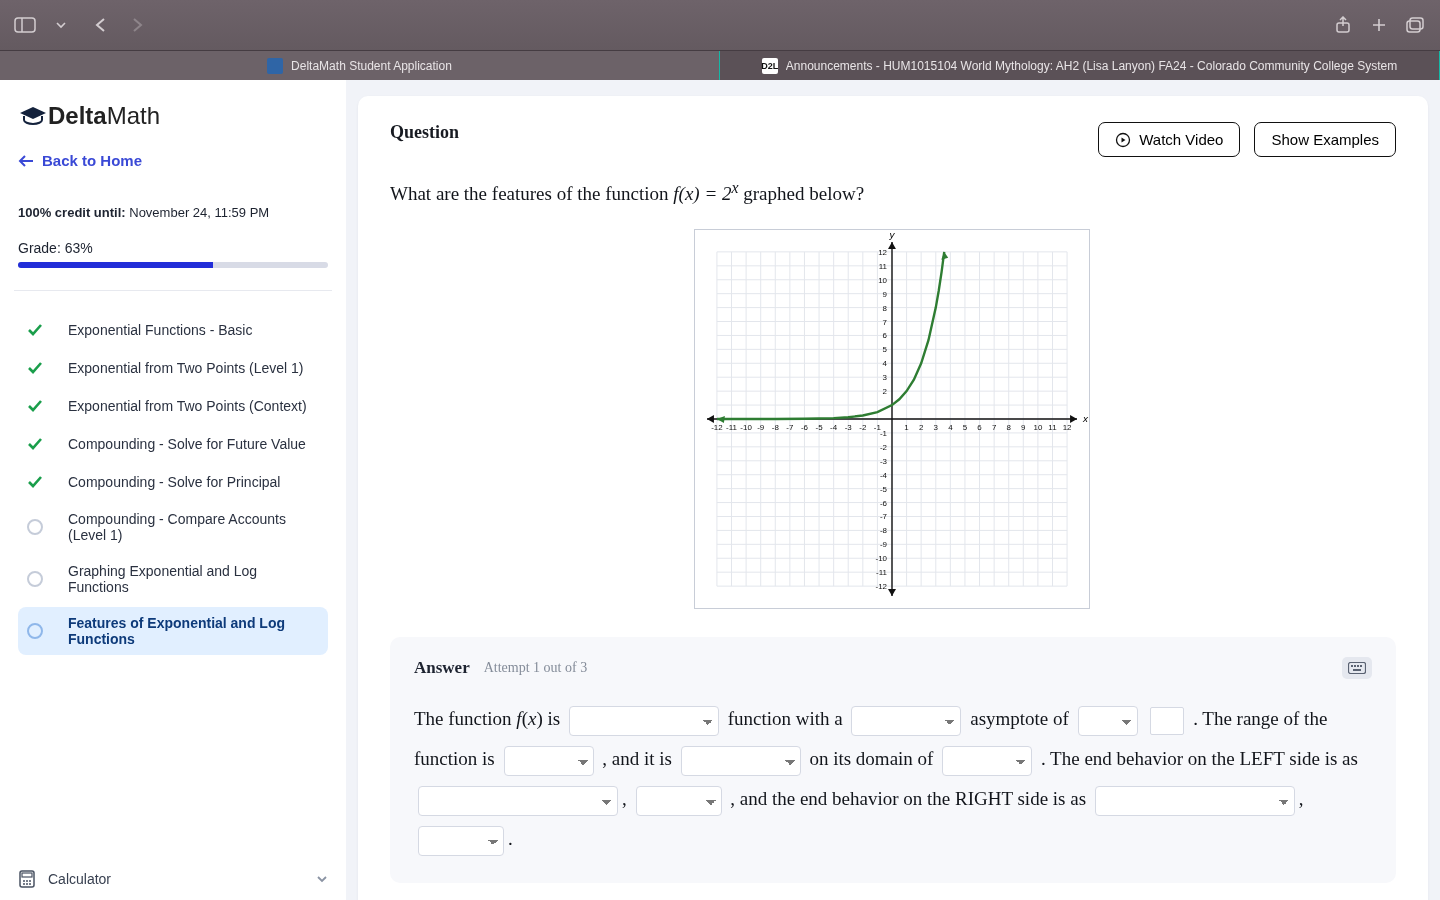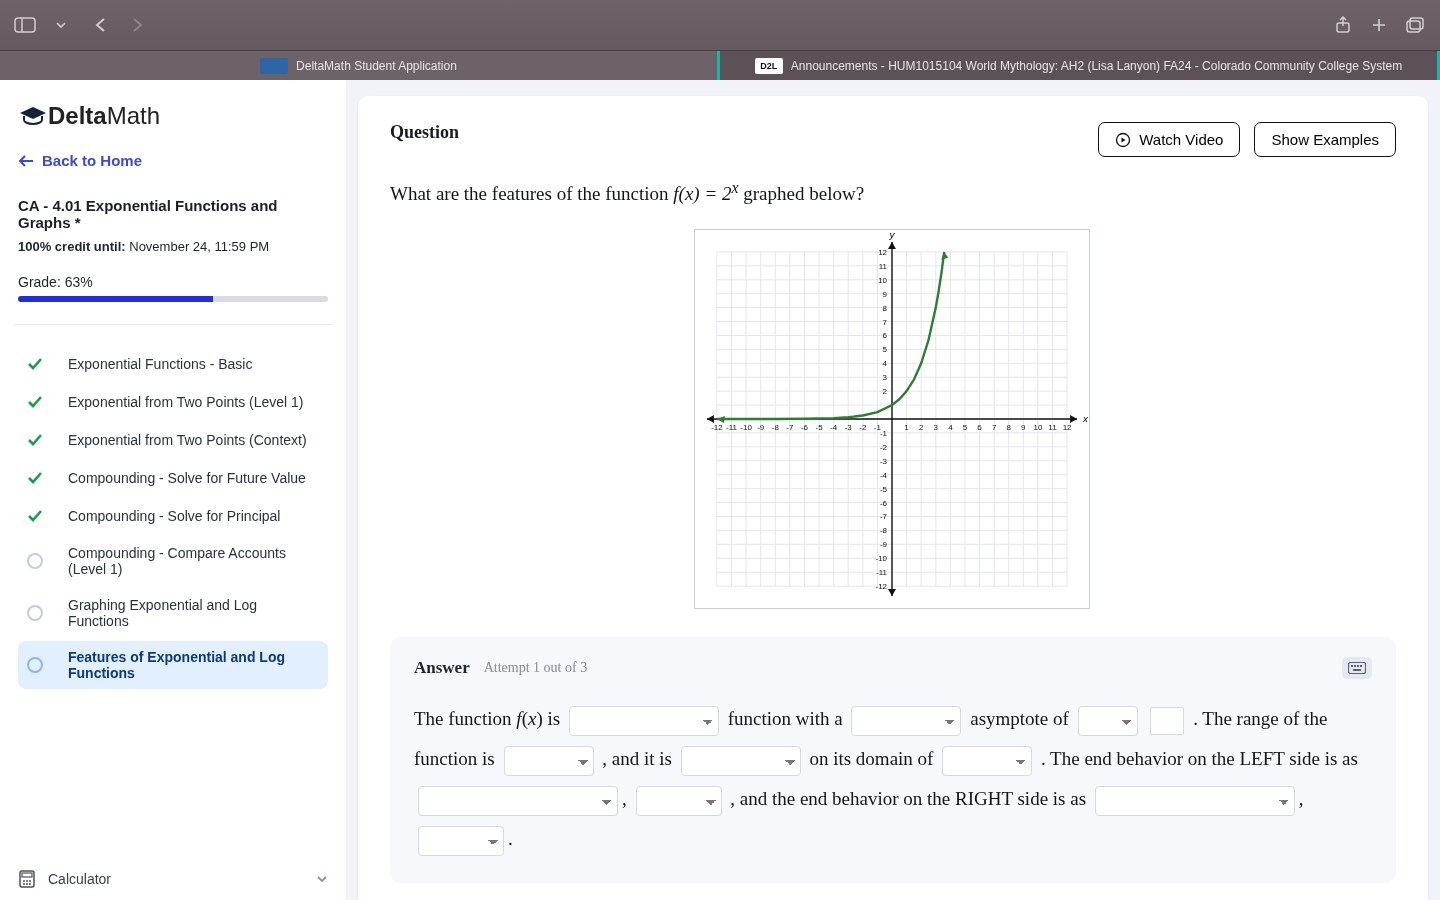--- a/index.html
+++ b/index.html
@@ -18,23 +18,23 @@
   }
   *{box-sizing:border-box}
   body{margin:0;font-family:-apple-system,Helvetica,Arial,sans-serif;background:#000;color:var(--text);font-size:14px;width:1440px;height:900px;overflow:hidden}
   
   .safari-bar{height:50px;background:linear-gradient(#6e636a,#645a60);display:flex;align-items:center;padding:0 14px;gap:18px}
   .group{display:flex;align-items:center;gap:14px}
   .tb-icon{width:22px;height:18px;color:#d3cdd0;display:flex;align-items:center;justify-content:center}
   .url-bar{flex:1;max-width:570px;height:30px;margin:0 auto;background:#4e454b;border-radius:7px;display:flex;align-items:center;justify-content:center;color:#e5e1e3;font-size:13px;gap:8px;position:relative}
   .url-bar .reload{position:absolute;right:10px;color:#c8c2c5}
   .tab-strip{height:30px;background:#5b5157;display:flex;border-top:1px solid #453c42}
-  .tab{flex:1;display:flex;align-items:center;justify-content:center;gap:8px;color:#e8e4e6;font-size:12px;border-right:3px solid #14b8a6;padding:0 12px;min-width:0}
+  .tab{flex:1;display:flex;align-items:center;justify-content:center;gap:8px;color:#e8e4e6;font-size:12px;border-right:1px solid #14b8a6;padding:0 12px;min-width:0}
   .tab.active{background:#6c6268}
-  .tab .favicon{width:28px;height:16px;border-radius:2px;background:#2f65a6;flex-shrink:0}
+  .tab .favicon{width:16px;height:16px;border-radius:2px;background:#2f65a6;flex-shrink:0}
   .tab .d2l{background:#fff;color:#111;font-size:9px;font-weight:700;display:flex;align-items:center;justify-content:center;border-radius:2px}
   .tab span.title{white-space:nowrap;overflow:hidden;text-overflow:ellipsis}
 
   
   .app{height:820px;display:flex;background:var(--page-bg)}
   .sidebar{width:346px;background:#fff;display:flex;flex-direction:column;padding:22px 18px 12px;font-size:14px}
   .logo{font-size:24px;font-weight:300;color:#222;display:flex;align-items:center;gap:0}
   .logo b{font-weight:800}
   .backhome{margin-top:22px;color:var(--blue);font-weight:700;display:flex;align-items:center;gap:8px;font-size:15px}
   .assignment{margin-top:28px}
@@ -153,21 +153,20 @@
         </svg>
       <span><b>Delta</b><span>Math</span></span>
     </div>
     <div class="backhome">
       <svg width="16" height="14" viewBox="0 0 16 14">
           <path d="M7 2L2 7l5 5M2 7h13" fill="none" stroke="currentColor" stroke-width="2"></path>
         </svg>
       <span>Back to Home</span>
     </div>
     <div class="assignment">
-      <div class="title">CA - 4.01 Exponential Functions and Graphs *</div>
       <div class="sub"><b>100% credit until:</b><span> November 24, 11:59 PM</span></div>
     </div>
     <div class="grade"><span>Grade: </span><span>63%</span></div>
     <div class="progress">
         <div class="fill" id="grade-fill" style="width: 63%;"></div>
       </div>
     <div class="divider"></div>
     <div class="skills" id="skills">
         <div class="skill">
           <svg class="mark" viewBox="0 0 18 18">

